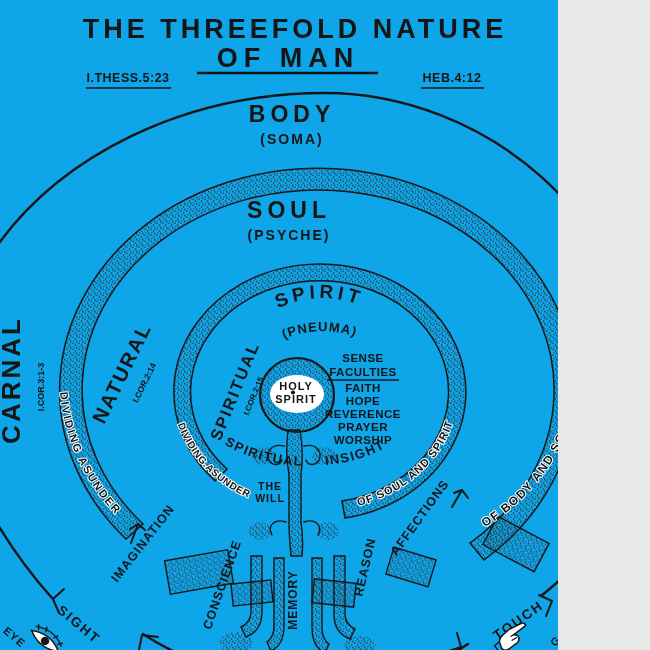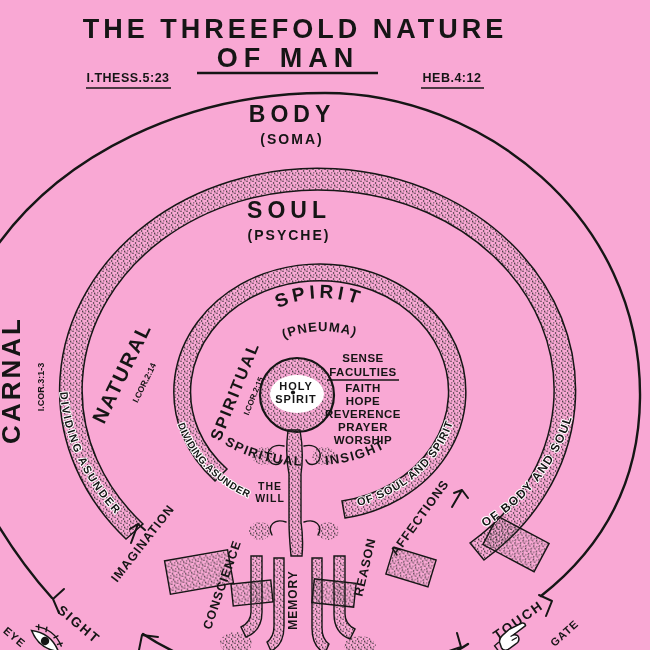--- a/index.html
+++ b/index.html
@@ -1,16 +1,16 @@
 <!DOCTYPE html>
 <html><head>
 <meta charset="utf-8">
 <style>
   html,body{margin:0;padding:0;background:#e8e8e8;}
-  #stage{width:650px;height:650px;background:#f9a8d4;position:relative;overflow:hidden;
+  #stage{width:558px;height:650px;background:#0ea5e9;position:relative;overflow:hidden;
          font-family:"Liberation Sans", sans-serif;}
   svg{display:block;}
   text{font-family:"Liberation Sans", sans-serif;fill:#151515;font-weight:bold;}
   .ln{stroke:#151515;}
   .arc{fill:none;stroke:#161616;stroke-width:2.4;stroke-linecap:round;}
   .band{fill:url(#st);stroke:#161616;stroke-width:1.5;}
   .blk{fill:url(#st);stroke:#161616;stroke-width:1.4;}
   .halo{paint-order:stroke;stroke:#ffffff;stroke-width:2px;stroke-linejoin:round;}
   .curl{fill:none;stroke:#161616;stroke-width:1.4;stroke-linecap:round;}
   .mark{fill:none;stroke:#161616;stroke-width:2;stroke-linecap:round;stroke-linejoin:round;}

